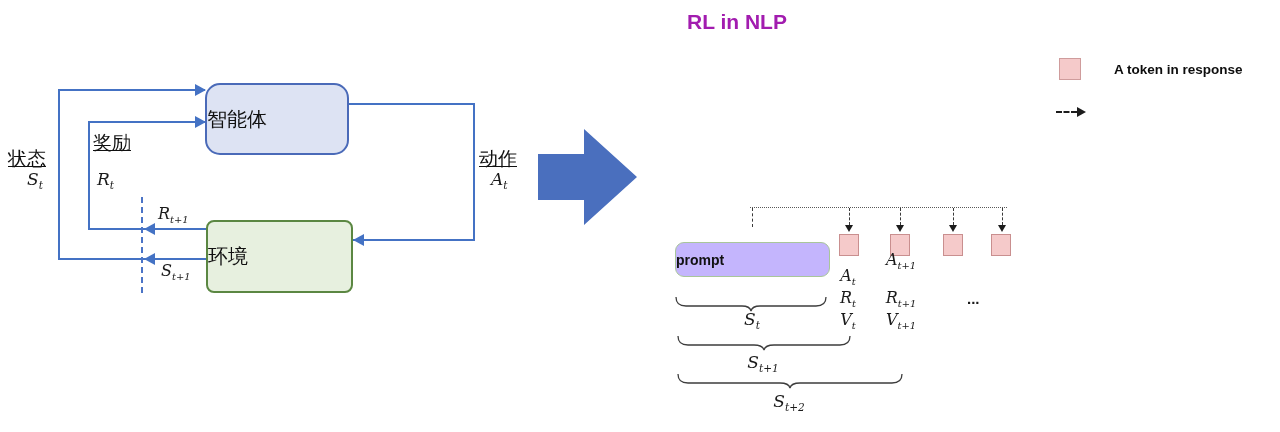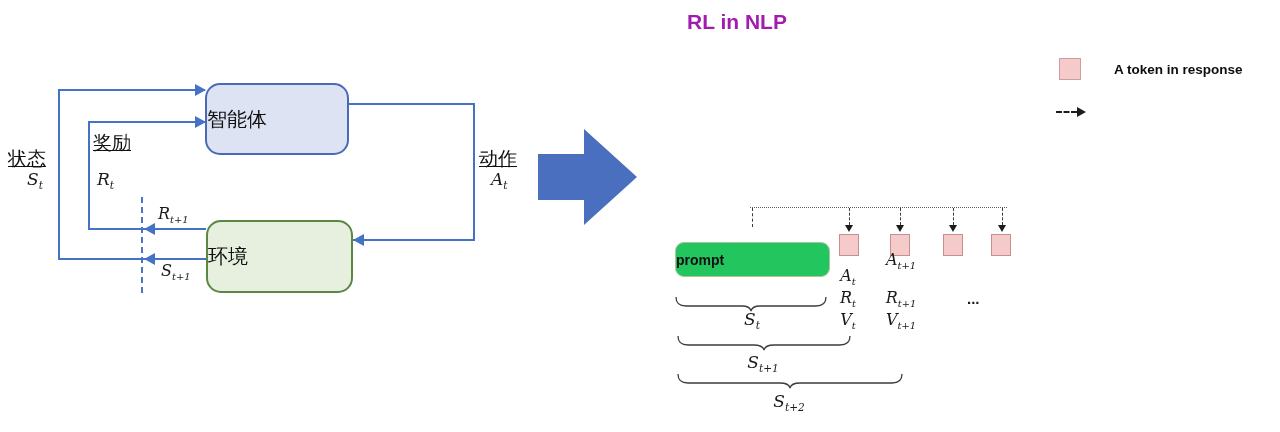--- a/index.html
+++ b/index.html
@@ -9,30 +9,30 @@
   
   .hline{position:absolute;height:2px;background:#4472c4;}
   .vline{position:absolute;width:2px;background:#4472c4;}
   .dashed-v{position:absolute;width:0;border-left:2px dashed #4b74c6;}
   .arr{position:absolute;width:0;height:0;}
   .arr.right{border-top:6px solid transparent;border-bottom:6px solid transparent;border-left:11px solid #4472c4;}
   .arr.left {border-top:6px solid transparent;border-bottom:6px solid transparent;border-right:11px solid #4472c4;}
   .arr.down {border-left:4px solid transparent;border-right:4px solid transparent;border-top:7px solid #1c1c1c;}
   .node{position:absolute;display:flex;align-items:center;box-sizing:border-box;margin-top:15px;}
   #agent-box{left:205px;top:68px;width:144px;height:72px;background:#dde3f3;border:2px solid #4a6ab8;border-radius:15px;font-size:20px;}
-  #env-box{left:206px;top:205px;width:147px;height:73px;background:#e7f0df;border:2px solid #5b8742;border-radius:15px;font-size:20px;}
+  #env-box{left:206px;top:205px;width:147px;height:73px;background:#e7f0df;border:2px solid #5b8742;border-radius:8px;font-size:20px;}
   .cjk{position:absolute;font-size:19px;color:#111;white-space:nowrap;text-decoration:underline;}
   .math{position:absolute;font-family:"DejaVu Serif","Liberation Serif",serif;font-style:italic;font-size:16px;color:#1a1a1a;white-space:nowrap;}
   .math sub{font-size:0.62em;letter-spacing:0;}
   .math.big{font-size:17px;}
   .centered{transform:translateX(-50%);}
   
   #nlp-title{left:665px;top:10px;font-size:21px;font-weight:bold;color:#a21caf;margin-left:22px;}
   #model-box{left:673px;top:112px;width:339px;height:95px;background:#dbe8fb;border:1px solid #a3b8d4;font-size:25px;font-weight:bold;}
-  #prompt-box{left:675px;top:227px;width:155px;height:35px;background:#22c55e;border:1.5px solid #a9c69a;border-radius:9px;font-size:14px;font-weight:bold;}
+  #prompt-box{left:675px;top:227px;width:155px;height:35px;background:#c4b5fd;border:1.5px solid #a9c69a;border-radius:9px;font-size:14px;font-weight:bold;}
   .token-sq{position:absolute;width:20px;height:22px;box-sizing:border-box;background:#f5caca;border:1px solid #c98f8f;}
   .dot-bus{position:absolute;height:0;border-top:1.5px dotted #5a5a5a;}
   .dash-drop{position:absolute;width:0;border-left:1.5px dashed #3a3a3a;}
   .ellipsis{position:absolute;font-weight:bold;font-size:15px;color:#1a1a1a;}
   .brace{position:absolute;}
   .brace path{stroke:#3d3d3d;stroke-width:1.3;fill:none;}
   
   #legend-token-sq{left:1059px;top:58px;width:22px;height:22px;background:#f5caca;border:1.5px solid #cf9c9c;position:absolute;box-sizing:border-box;}
   .legend-text{position:absolute;font-size:13.5px;font-weight:bold;color:#0d0d0d;white-space:nowrap;margin-left:17px;}
   #legend-dash{position:absolute;left:1056px;top:111px;width:21px;height:0;border-top:2px dashed #1c1c1c;}

